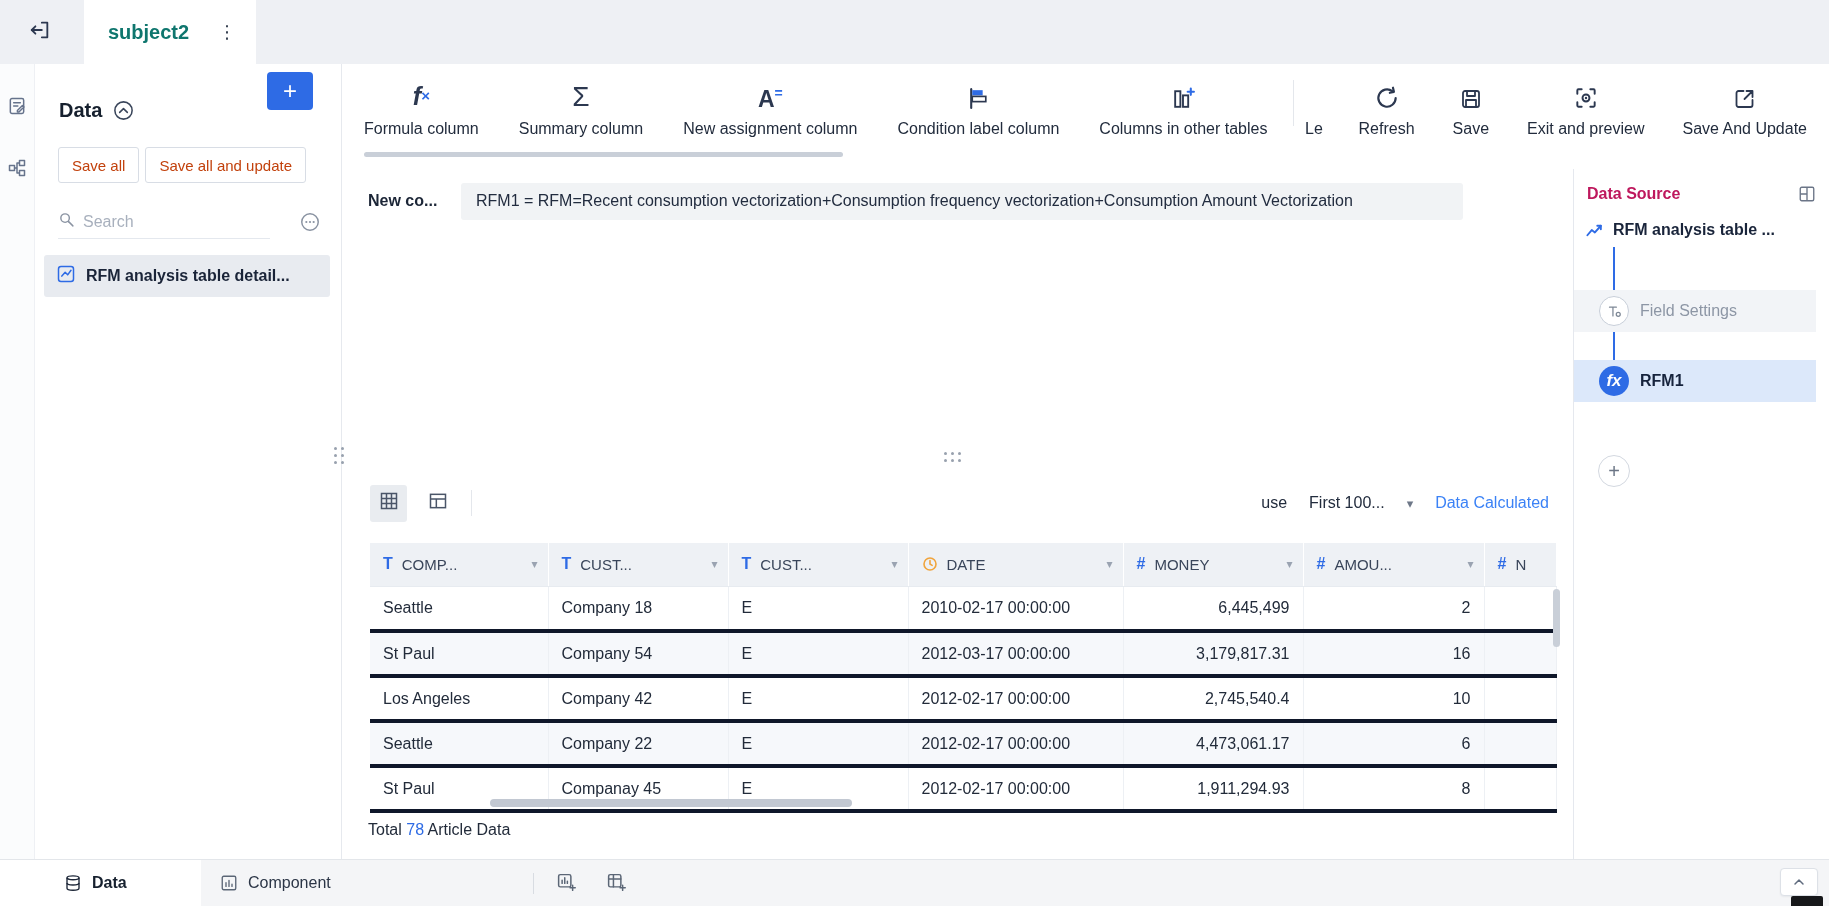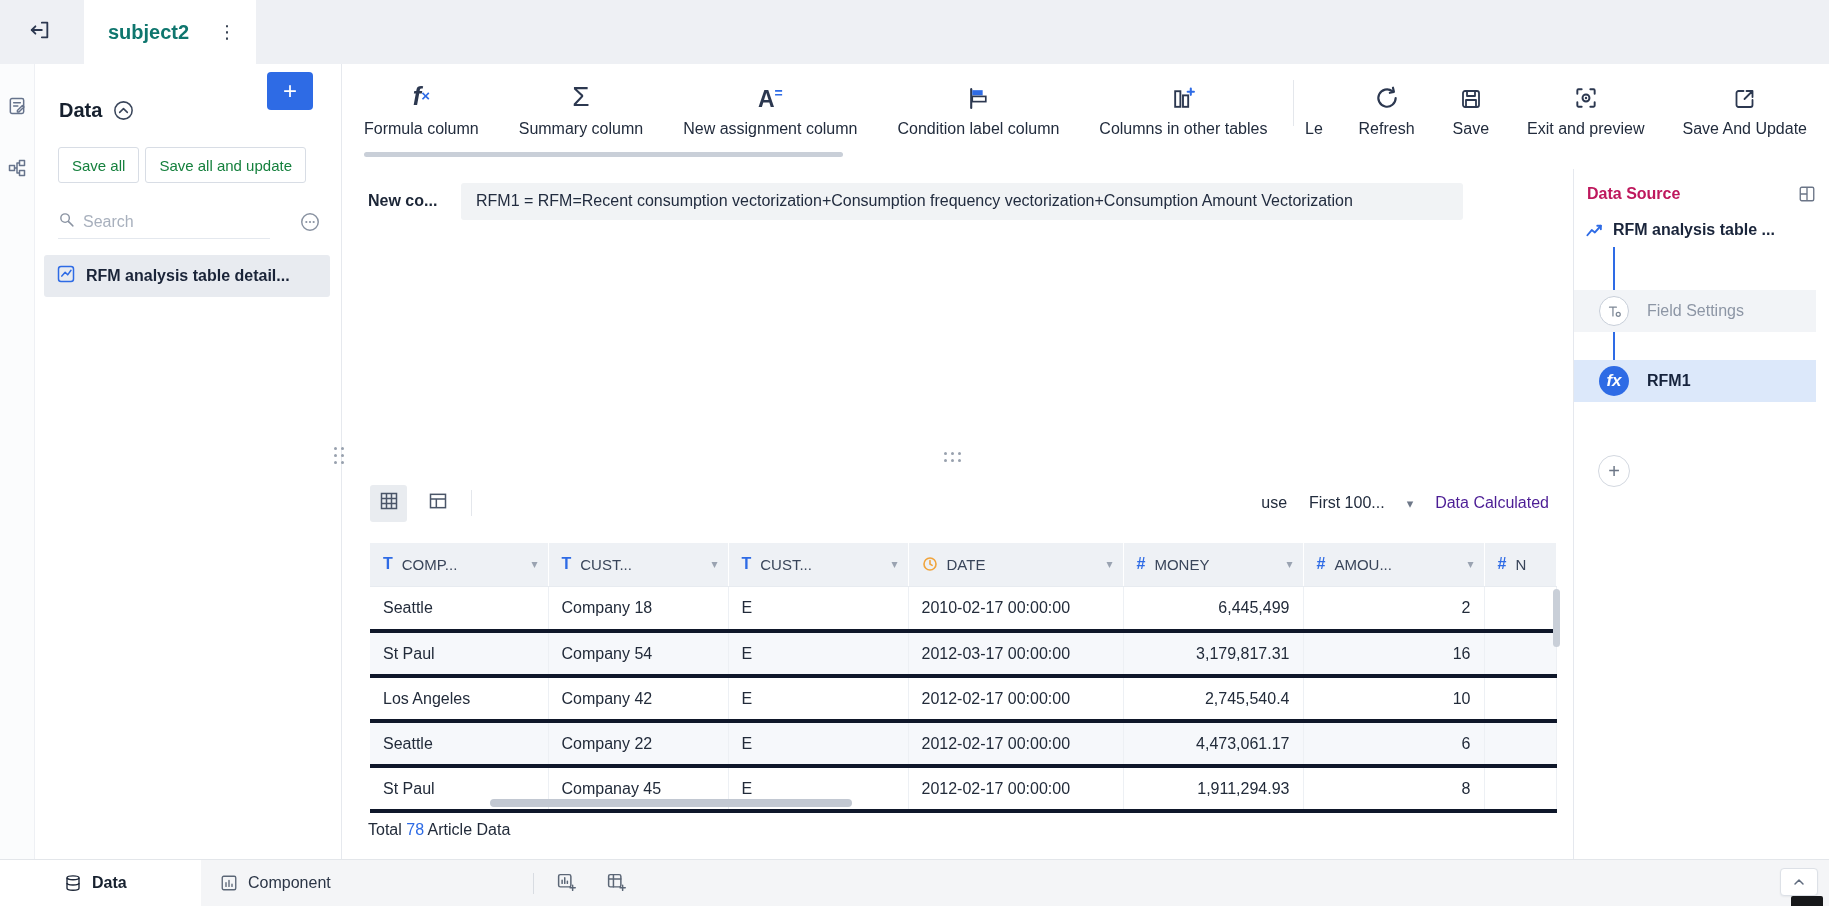--- a/index.html
+++ b/index.html
@@ -18,21 +18,21 @@
   .icon-strip { position:absolute; left:0; top:64px; width:35px; bottom:47px; background:#fbfcfd; border-right:1px solid #eef0f4; display:flex; flex-direction:column; align-items:center; padding-top:32px; gap:42px; }
   .strip-ic { cursor:pointer; display:flex; }
 
   
   .left-panel { position:absolute; left:35px; top:64px; width:307px; bottom:47px; background:#fff; border-right:1px solid #e6e9ee; }
   .lp-head { position:absolute; top:30px; left:24px; height:32px; display:flex; align-items:center; gap:10px; }
   .lp-title { font-size:20px; font-weight:bold; color:#16202e; }
   .collapse-circle { display:flex; cursor:pointer; }
   .add-btn { position:absolute; right:28px; top:8px; width:46px; height:38px; background:#2e6be5; border-radius:4px; color:#fff; display:flex; align-items:center; justify-content:center; font-size:24px; line-height:1; cursor:pointer; }
   .lp-btn-row { position:absolute; top:83px; left:23px; display:flex; gap:6px; }
-  .lp-btn { height:36px; background:#fff; border:1px solid #d8dde5; border-radius:3px; font-size:15px; color:#15803d; padding:0 13px; display:flex; align-items:center; cursor:pointer; white-space:nowrap; font-family:"Liberation Sans", sans-serif; }
+  .lp-btn { height:36px; background:#fff; border:1px solid #d8dde5; border-radius:3px; font-size:15px; color:#c2410c; padding:0 13px; display:flex; align-items:center; cursor:pointer; white-space:nowrap; font-family:"Liberation Sans", sans-serif; }
   .search-row { position:absolute; top:141px; left:23px; right:20px; height:34px; display:flex; align-items:center; }
   .search-underline { display:flex; align-items:center; gap:8px; width:212px; border-bottom:1px solid #e4e8ee; height:34px; }
   .search-input { border:none; outline:none; font-size:16px; color:#2b3546; width:160px; font-family:"Liberation Sans", sans-serif; background:transparent; }
   .search-input::placeholder { color:#a8b0bd; }
   .more-circle { margin-left:auto; display:flex; cursor:pointer; }
   .lp-item { position:absolute; top:191px; left:9px; width:286px; height:42px; background:#e8ebf0; border-radius:3px; display:flex; align-items:center; gap:10px; padding:0 12px; cursor:pointer; }
   .lp-item-label { font-size:16px; font-weight:bold; color:#1a2438; white-space:nowrap; overflow:hidden; text-overflow:ellipsis; }
 
   
   .main { position:absolute; left:342px; top:64px; right:0; bottom:47px; background:#fff; }
@@ -71,21 +71,21 @@
   
   .tbl-controls { position:absolute; top:315px; left:28px; right:24px; height:38px; display:flex; align-items:center; }
   .view-btn { width:37px; height:37px; display:flex; align-items:center; justify-content:center; border-radius:3px; cursor:pointer; }
   .view-btn.active { background:#e9ecf0; }
   .view-btn + .view-btn { margin-left:12px; }
   .tc-divider { width:1px; height:26px; background:#e4e7ec; margin-left:15px; }
   .tc-right { margin-left:auto; display:flex; align-items:center; gap:22px; }
   .tc-use { font-size:16px; color:#222c3d; }
   .tc-dropdown { display:flex; align-items:center; gap:22px; font-size:16px; color:#222c3d; cursor:pointer; }
   .tc-dropdown .chev { color:#6e7888; font-size:13px; }
-  .tc-status { font-size:16px; color:#4c1d95; }
+  .tc-status { font-size:16px; color:#3b82f6; }
 
   
   .tbl-wrap { position:absolute; top:374px; left:28px; width:1186px; }
   table.grid { border-collapse:collapse; table-layout:fixed; width:1186px; }
   table.grid th { background:#eef1f5; height:43px; border-right:1px solid #fff; border-bottom:1px solid #e7ebf0; padding:0; }
   .hcell { display:flex; align-items:center; gap:9px; padding:0 10px 0 13px; font-size:15px; color:#39455a; font-weight:normal; overflow:hidden; white-space:nowrap; }
   .ticon { font-weight:bold; font-size:16px; color:#2e6be5; flex:0 0 auto; }
   .dd-icon { margin-left:auto; color:#9aa3b1; font-size:12px; }
   table.grid td { height:45px; border-right:1px solid #edf0f4; border-bottom:4px solid #0f172a; padding:0 13px; font-size:16px; color:#222b3a; white-space:nowrap; overflow:hidden; }
   table.grid tbody tr:nth-child(even) td { background:#f6f8fb; }
@@ -97,21 +97,21 @@
 
   
   .right-panel { position:absolute; right:0; top:0; width:256px; bottom:0; background:#fff; border-left:1px solid #e5e8ee; }
   .rp-head { position:absolute; top:12px; left:13px; right:13px; height:26px; display:flex; align-items:center; justify-content:space-between; }
   .rp-title { font-size:16px; font-weight:bold; color:#be185d; }
   .rp-source { position:absolute; top:48px; left:11px; right:8px; height:26px; display:flex; align-items:center; gap:9px; cursor:pointer; }
   .rp-source-label { font-size:16px; font-weight:bold; color:#19243a; white-space:nowrap; overflow:hidden; text-overflow:ellipsis; }
   .rp-line { position:absolute; left:39px; width:2px; background:#2e6be5; }
   .rp-line.l1 { top:78px; height:43px; }
   .rp-line.l2 { top:163px; height:28px; }
-  .rp-step { position:absolute; left:0; right:13px; height:42px; display:flex; align-items:center; gap:18px; padding-left:25px; cursor:pointer; }
+  .rp-step { position:absolute; left:0; right:13px; height:42px; display:flex; align-items:center; gap:11px; padding-left:25px; cursor:pointer; }
   .rp-step.fs { top:121px; background:#f2f4f7; }
   .rp-step.rfm { top:191px; background:#dce8fa; }
   .step-circle { width:30px; height:30px; border-radius:50%; background:#fff; border:1px solid #c8cfd9; display:flex; align-items:center; justify-content:center; flex:0 0 auto; }
   .fx-circle { width:30px; height:30px; border-radius:50%; background:#2e6be5; color:#fff; font-style:italic; font-weight:bold; font-size:17px; display:flex; align-items:center; justify-content:center; flex:0 0 auto; }
   .step-label { font-size:16px; color:#8d96a5; }
   .rp-step.rfm .step-label { color:#16233c; font-weight:bold; }
   .rp-add { position:absolute; top:286px; left:24px; width:32px; height:32px; border-radius:50%; border:1px solid #d3d8e0; background:#fff; color:#6b7585; font-size:20px; line-height:1; display:flex; align-items:center; justify-content:center; cursor:pointer; font-family:"Liberation Sans", sans-serif; }
 
   
   .bottombar { position:absolute; left:0; right:0; bottom:0; height:47px; background:#f4f5f7; border-top:1px solid #e3e6ea; }

